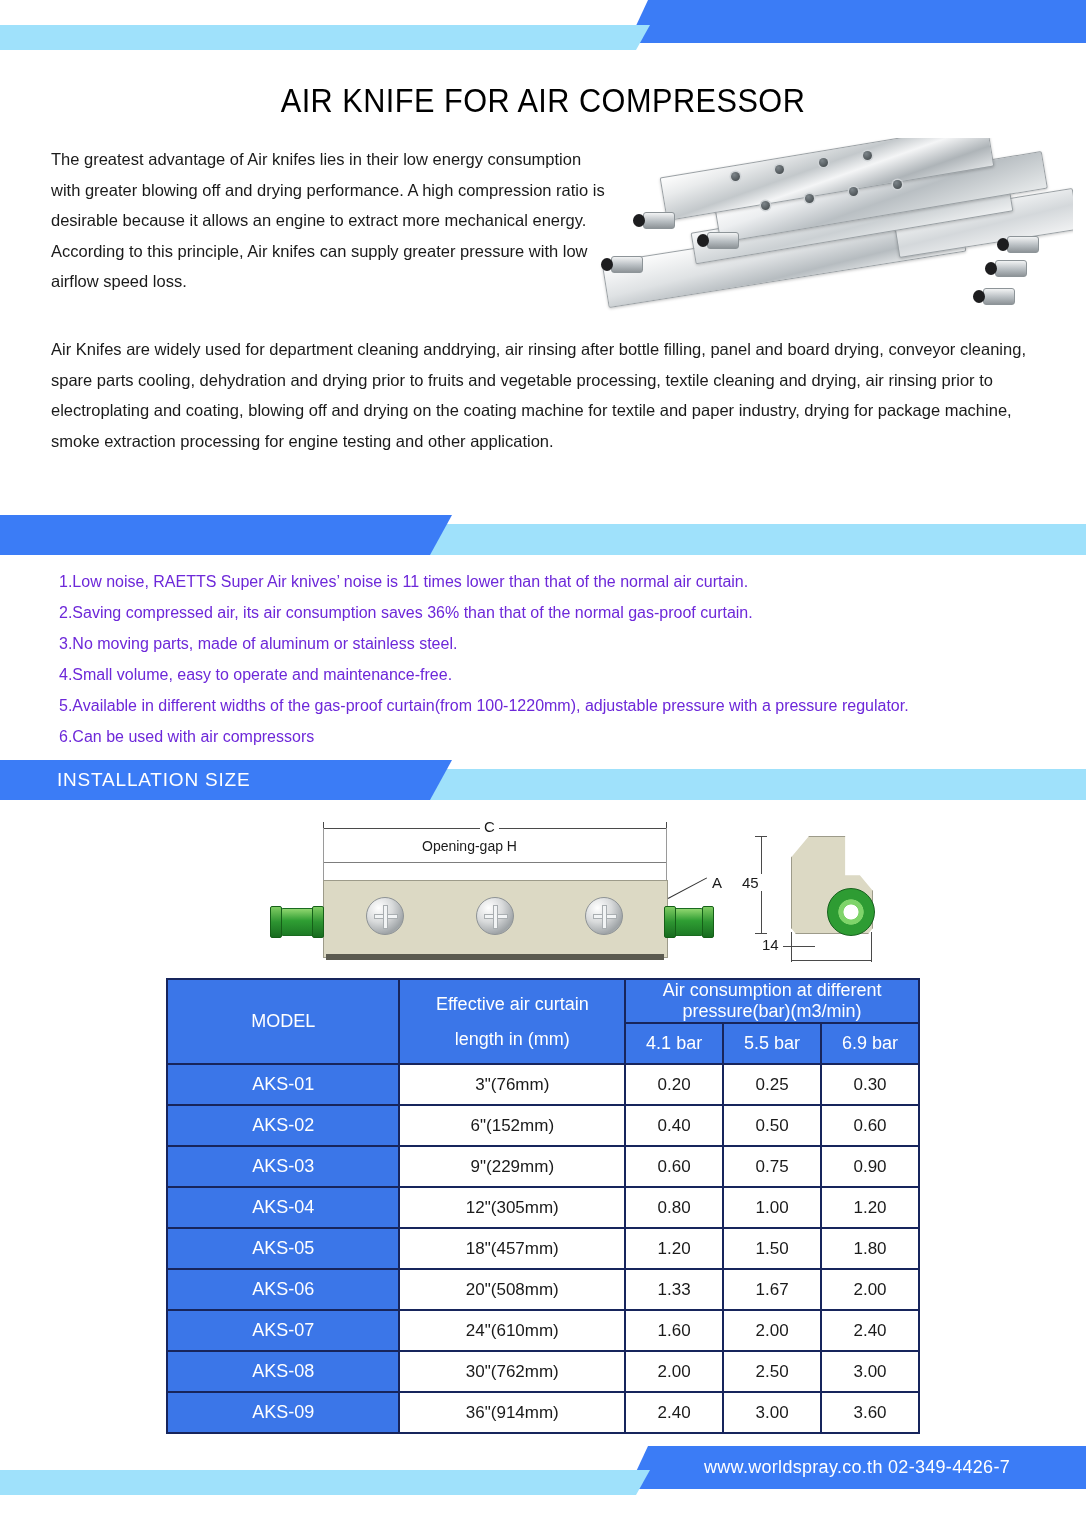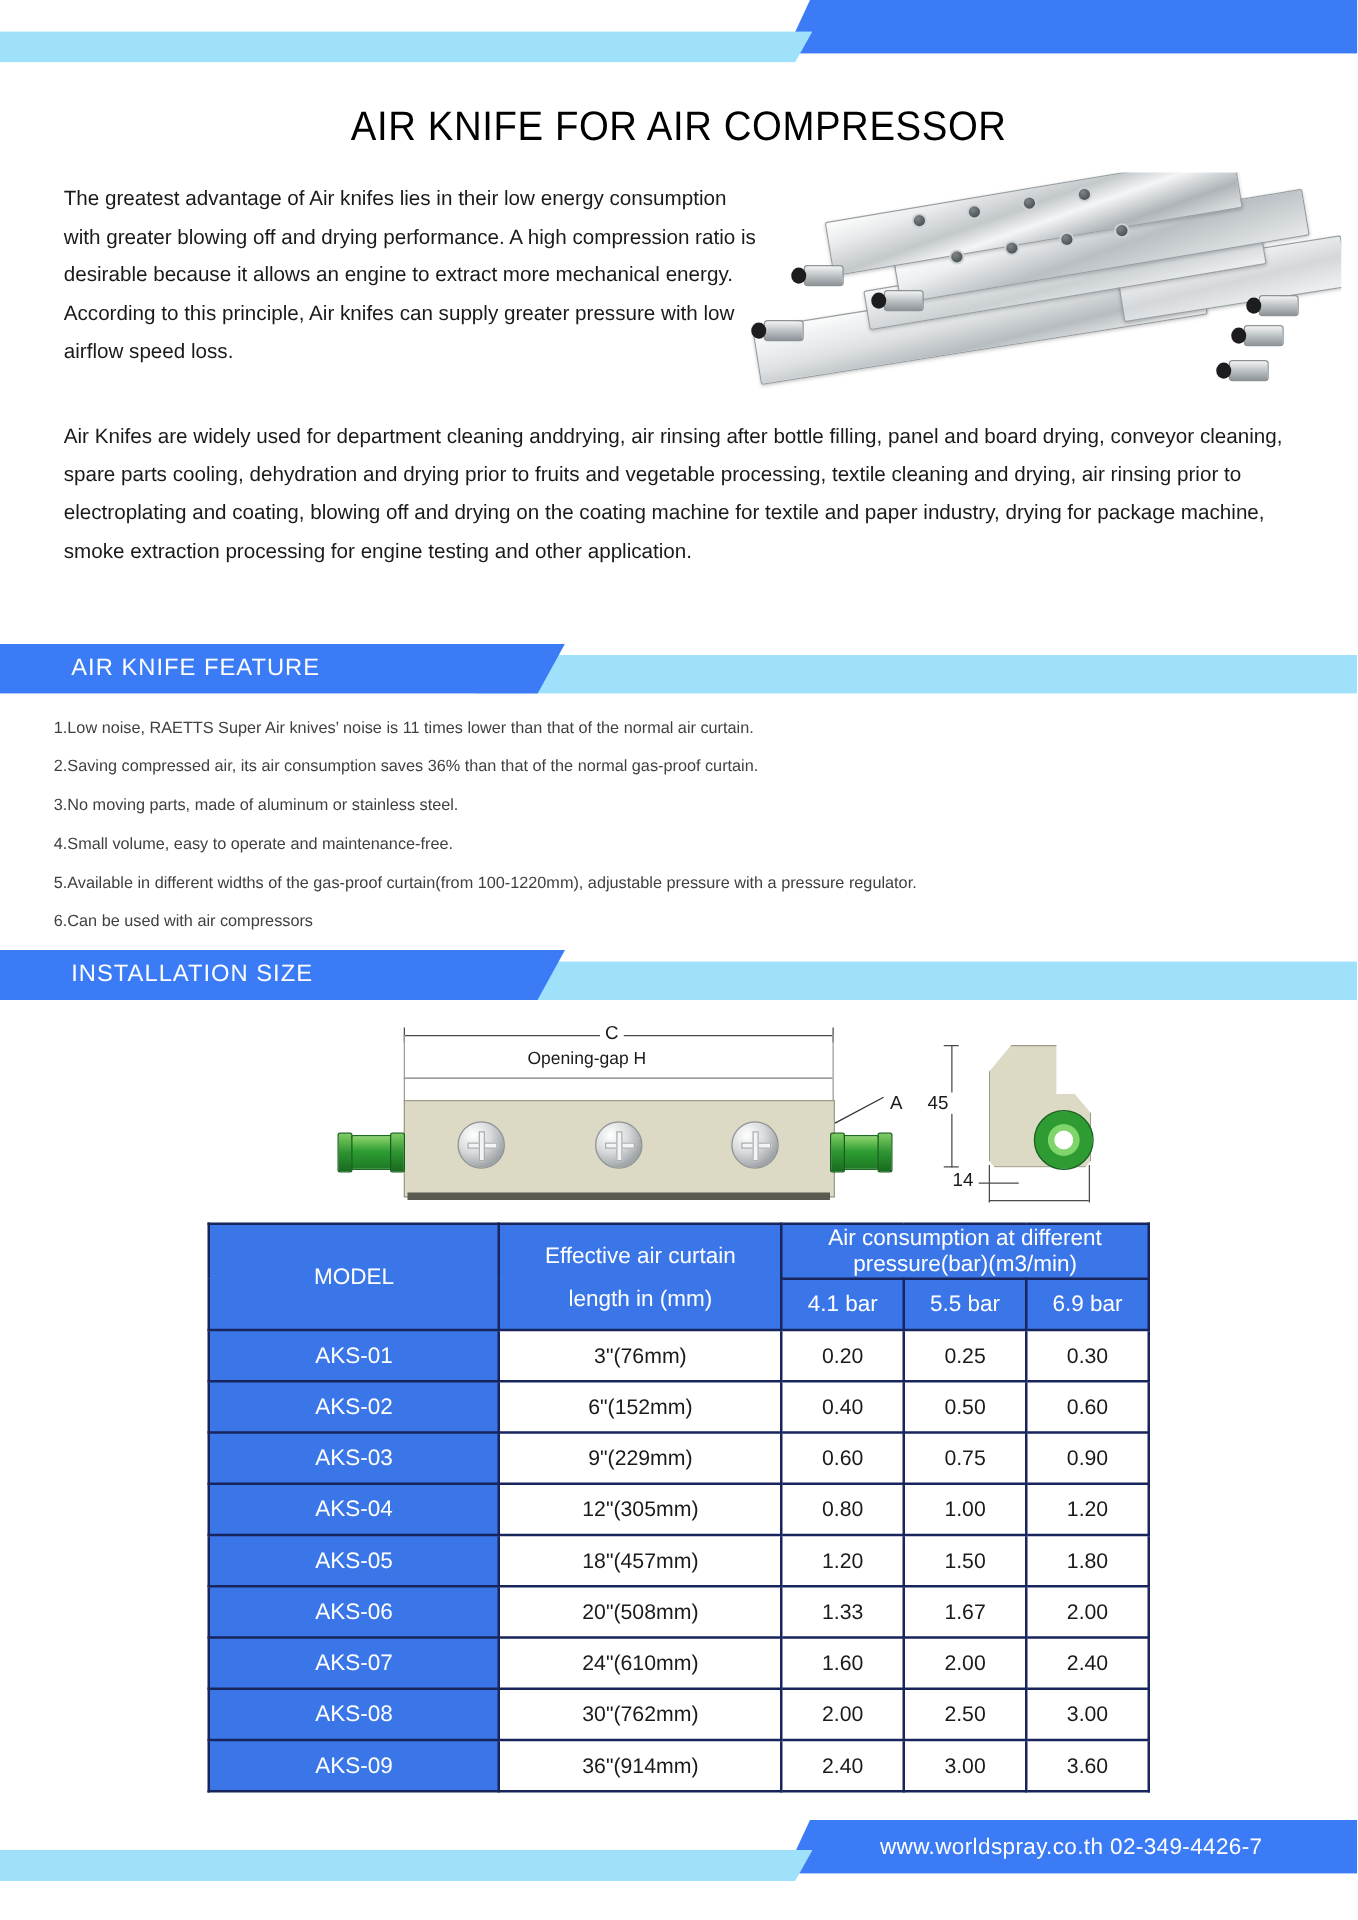--- a/index.html
+++ b/index.html
@@ -112,22 +112,22 @@
     clip-path: polygon(0 0, 452px 0, 430px 40px, 0 40px);
   }
   .sec-label {
     position: absolute; top: 0; left: 57px; height: 40px;
     display: flex; align-items: center;
     color: #ffffff; font-size: 19px; letter-spacing: .8px; font-weight: 400;
   }
 
   
   .feature-list {
-    position: absolute; left: 43px; width: 1020px;
-    font-size: 13px; line-height: 31px; color: #404040;
+    position: absolute; left: 59px; width: 1020px;
+    font-size: 16px; line-height: 31px; color: #6d28d9;
   }
   .feature-list div { white-space: nowrap; }
 
   
   .drawing { position: absolute; top: 812px; left: 268px; width: 660px; height: 158px; }
   .dim-line { position: absolute; background: #4a4a4a; }
   .dim-h { height: 1px; }
   .dim-v { width: 1px; }
   .dim-text {
     position: absolute; font-size: 15px; color: #1a1a1a;
@@ -186,21 +186,21 @@
     padding: 0 4px;
   }
   .spec-table th { color: #ffffff; background: #3b76e8; font-size: 18px; }
   .spec-table td.model-cell { color: #ffffff; background: #3b76e8; font-size: 18px; }
   .th-model { width: 240px; }
   .th-len   { width: 232px; }
   .th-group { height: 56px; }
   .th-bar   { width: 94px; height: 36px; }
 
   
-  .banner-bottom { position: absolute; bottom: 8px; left: 0; width: 1001px; height: 81px; padding-left: 44px; }
+  .banner-bottom { position: absolute; bottom: 18px; left: 0; width: 1001px; height: 81px; padding-left: 44px; }
   .band-dark-bot {
     position: absolute; top: 9px; left: 628px; width: 458px; height: 43px;
     background: #3b7cf6;
     clip-path: polygon(20px 0, 458px 0, 458px 43px, 0 43px);
   }
   .band-light-bot {
     position: absolute; top: 33px; left: 0; width: 650px; height: 25px;
     background: #9fe1fb;
     clip-path: polygon(0 0, 650px 0, 636px 25px, 0 25px);
   }
@@ -244,21 +244,20 @@
   <div class="fitting" style="top:118px; left:16px;"></div>
   <div class="fitting" style="top:98px;  left:412px;"></div>
   <div class="fitting" style="top:122px; left:400px;"></div>
   <div class="fitting" style="top:150px; left:388px;"></div>
 
 </div>
 
 <div class="section-bar" style="top:515px;">
   <div class="sec-light"></div>
   <div class="sec-dark"></div>
-  <div class="sec-label">AIR KNIFE FEATURE</div>
 </div>
 
 <div class="feature-list" style="top:566px;">
   <div>1.Low noise, RAETTS Super Air knives’ noise is 11 times lower than that of the normal air curtain.</div>
   <div>2.Saving compressed air, its air consumption saves 36% than that of the normal gas-proof curtain.</div>
   <div>3.No moving parts, made of aluminum or stainless steel.</div>
   <div>4.Small volume, easy to operate and maintenance-free.</div>
   <div>5.Available in different widths of the gas-proof curtain(from 100-1220mm), adjustable pressure with a pressure regulator.</div>
   <div>6.Can be used with air compressors</div>
 </div>

